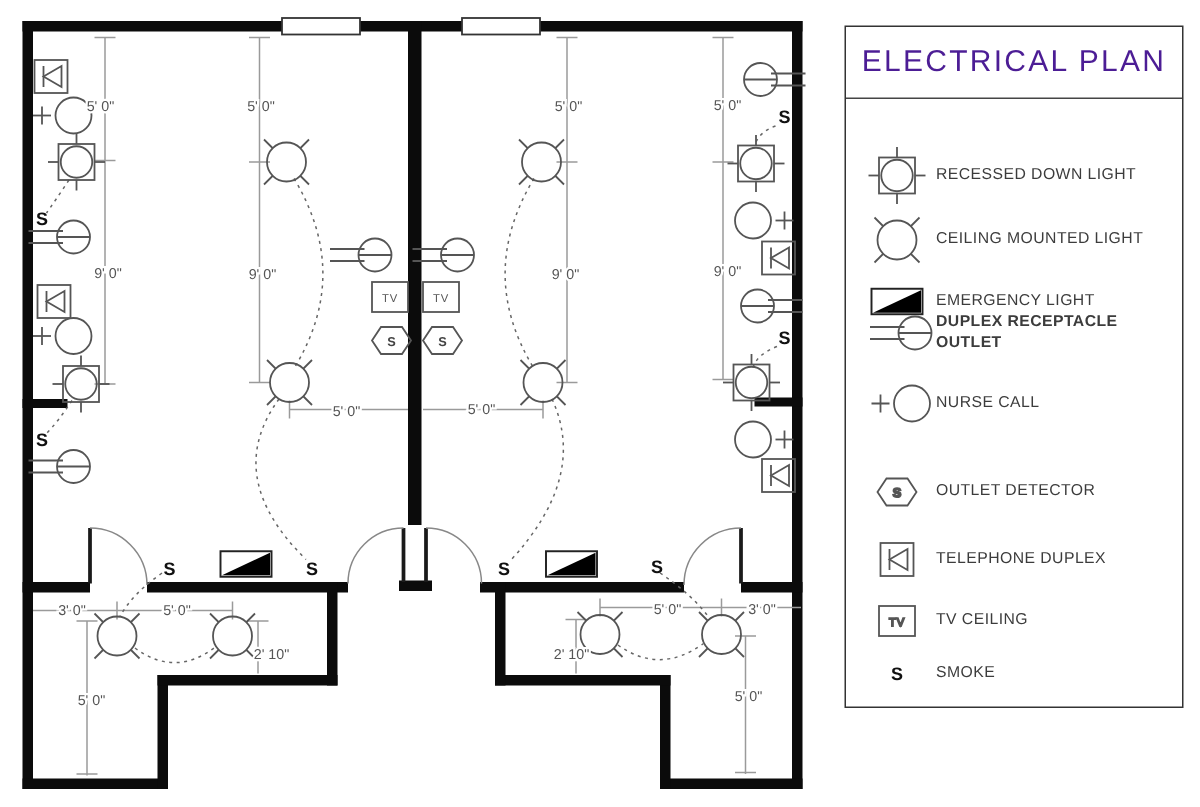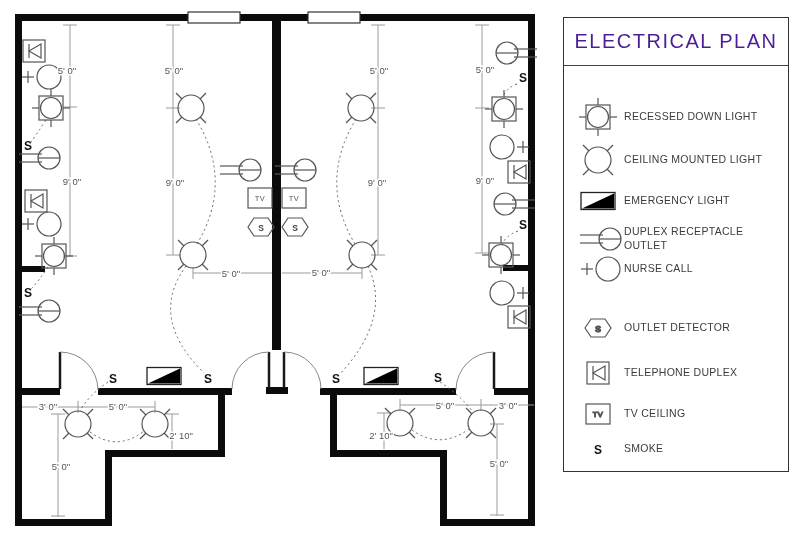--- a/index.html
+++ b/index.html
@@ -283,21 +283,21 @@
 
   <div class="lrow" style="top:122px;">
     <span class="ico">
       <svg width="48" height="40" viewBox="-24 -20 48 40" class="sym">
           <use href="#sym-ceiling"></use>
         </svg>
     </span>
     <span class="lbl">CEILING MOUNTED LIGHT</span>
   </div>
 
-  <div class="lrow" style="top:203px;">
+  <div class="lrow" style="top:186px;font-weight:bold;">
     <span class="ico">
       <svg width="52" height="36" viewBox="-38 -18 52 36" class="sym">
           <use href="#sym-duplex"></use>
         </svg>
     </span>
     <span class="lbl">DUPLEX RECEPTACLE OUTLET</span>
   </div>
 
   <div class="lrow" style="top:235px;">
     <span class="ico">

